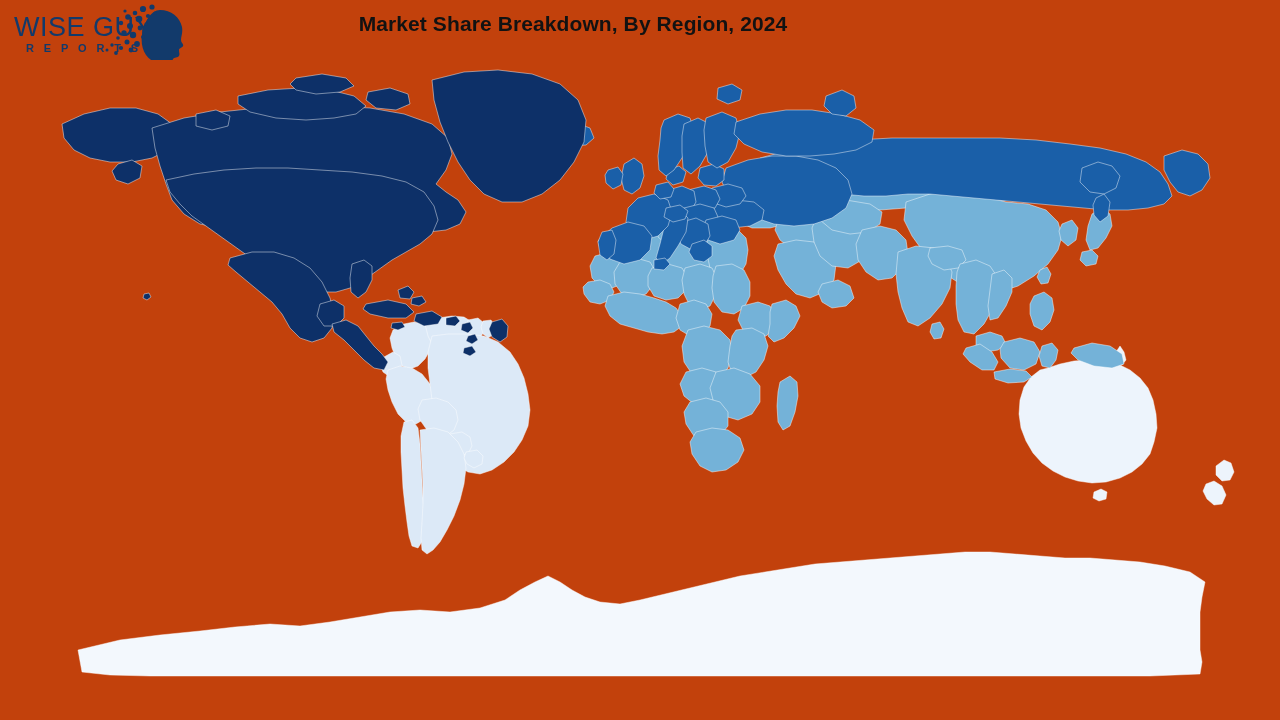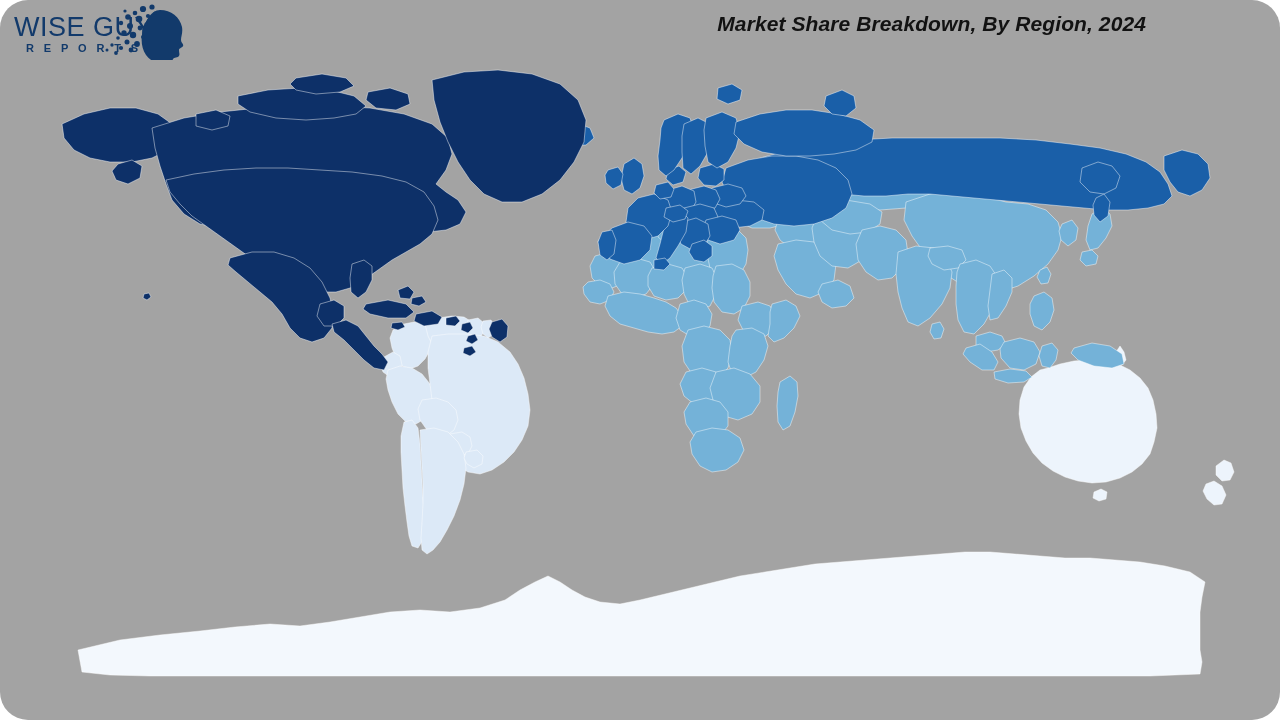--- a/index.html
+++ b/index.html
@@ -13,48 +13,46 @@
     position: relative;
     overflow: hidden;
     font-family: "Liberation Sans", sans-serif;
   }
 
   #canvas {
     position: absolute;
     left: 0; top: 0;
     width: 1280px;
     height: 720px;
-    background: #a3a3a3;
-    border-radius: 28px;
+    background: #c2410c;
   }
 
   
   #logo {
     position: absolute;
     left: 12px;
     top: 4px;
     width: 180px;
     height: 56px;
   }
   #logo svg { display: block; }
 
   
   #chart-title {
     position: absolute;
     left: 0;
     top: 10px;
     width: 1146px;
-    text-align: right;
+    text-align: center;
     font-family: "Liberation Sans", sans-serif;
     font-size: 21px;
     font-weight: bold;
     color: #121212;
     letter-spacing: 0.1px;
     line-height: 28px;
-    font-style: italic;
   }
 
   
   #map-wrap {
     position: absolute;
     left: 0;
     top: 52px;
     width: 1280px;
     height: 668px;
   }

